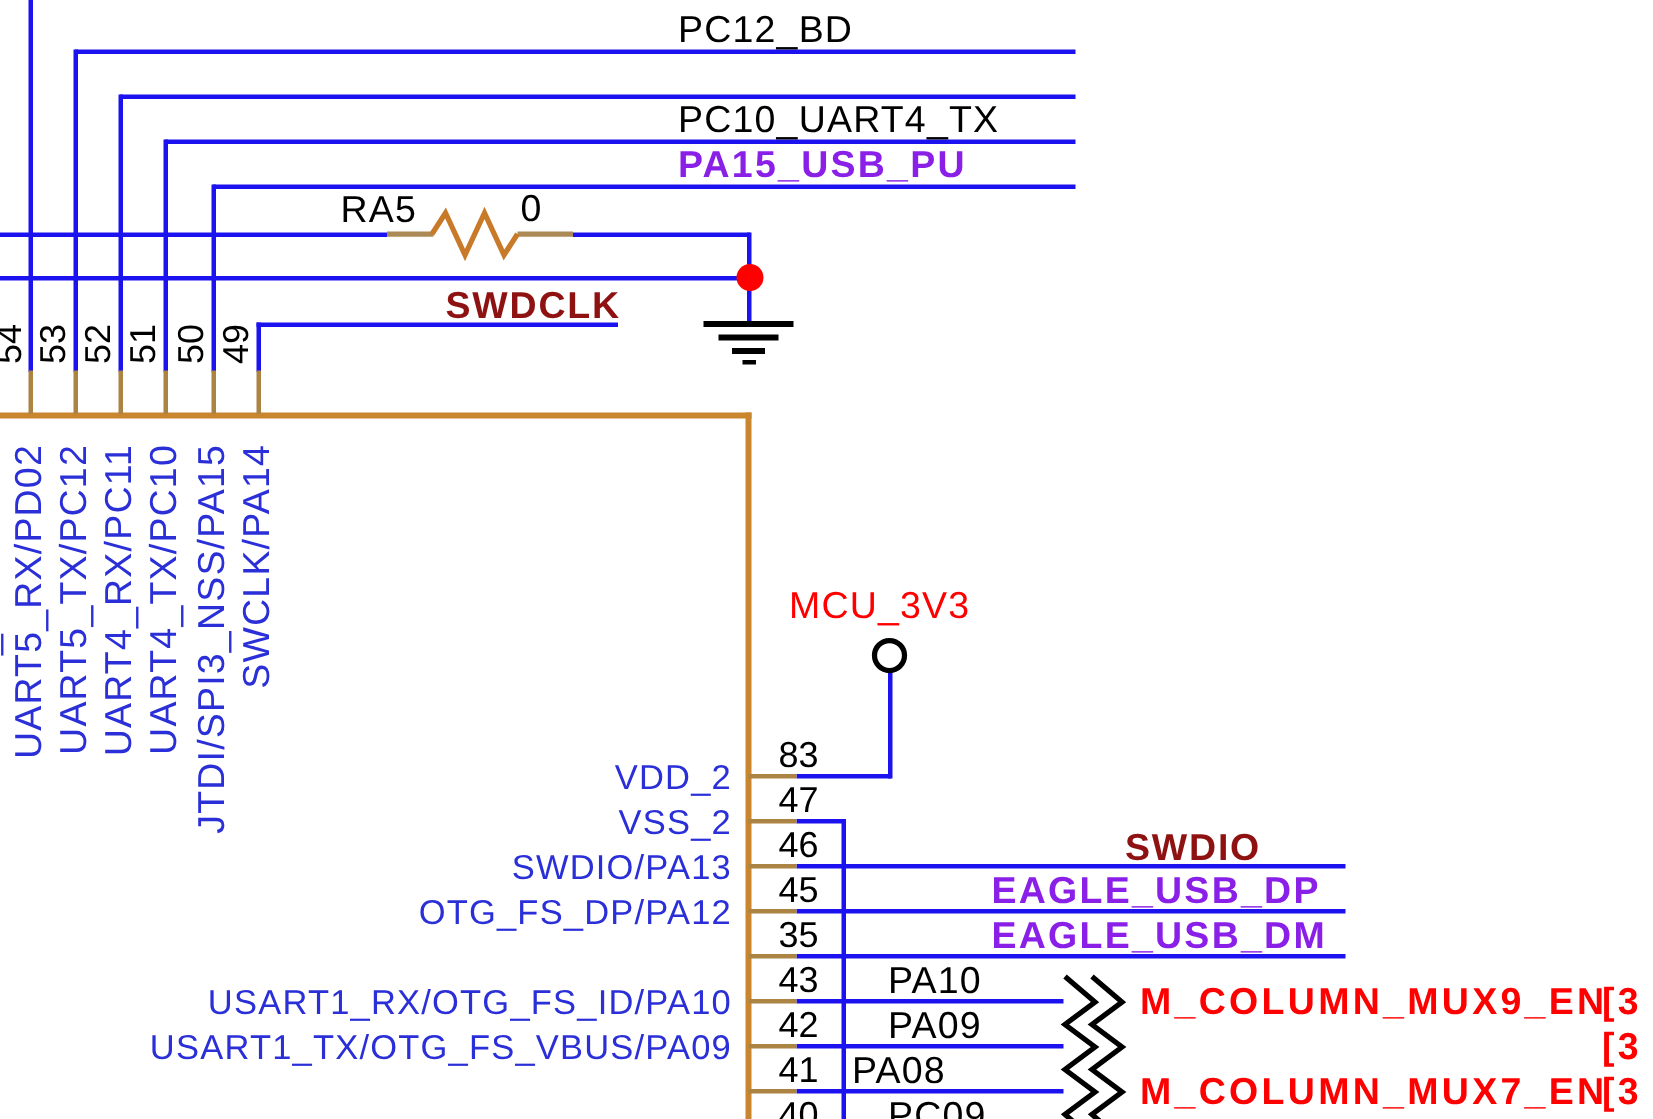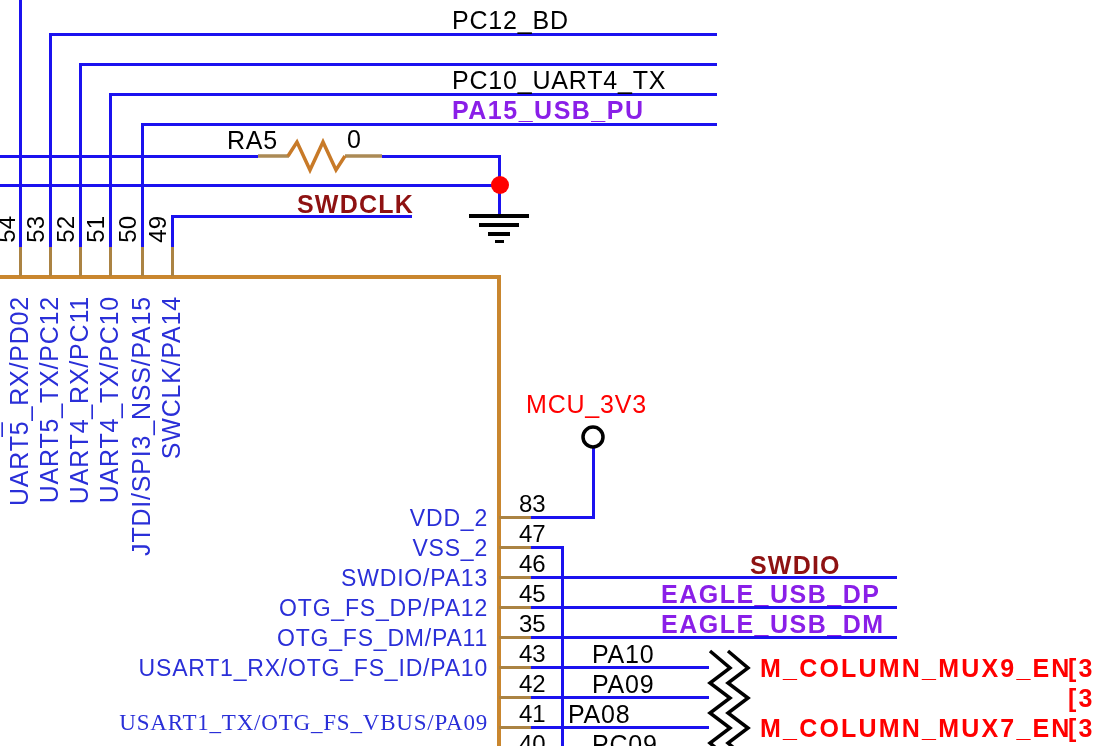--- a/index.html
+++ b/index.html
@@ -133,23 +133,22 @@
   <div class="pinnum" style="left:519px;top:613px;">35</div>
   <div class="pinnum" style="left:519px;top:643px;">43</div>
   <div class="pinnum" style="left:519px;top:673px;">42</div>
   <div class="pinnum" style="left:519px;top:703px;">41</div>
   <div class="pinnum" style="left:519px;top:733px;">40</div>
 
   <div class="pinname-r" style="top:505px;">VDD_2</div>
   <div class="pinname-r" style="top:535px;">VSS_2</div>
   <div class="pinname-r" style="top:565px;">SWDIO/PA13</div>
   <div class="pinname-r" style="top:595px;">OTG_FS_DP/PA12</div>
-  <div class="pinname-r" style="top:625px;">OTG_FS_DM/PA11</div>
   <div class="pinname-r" style="top:655px;">USART1_RX/OTG_FS_ID/PA10</div>
-  <div class="pinname-r" style="top:710px;font-family:Liberation Serif, serif;">USART1_TX/OTG_FS_VBUS/PA09</div>
+  <div class="pinname-r" style="top:685px;">USART1_TX/OTG_FS_VBUS/PA09</div>
 
   <div class="vt num" style="left:-5px;top:216px;"><span>54</span></div>
   <div class="vt num" style="left:24px;top:216px;"><span>53</span></div>
   <div class="vt num" style="left:54px;top:216px;"><span>52</span></div>
   <div class="vt num" style="left:84px;top:216px;"><span>51</span></div>
   <div class="vt num" style="left:116px;top:216px;"><span>50</span></div>
   <div class="vt num" style="left:146px;top:216px;"><span>49</span></div>
 
   <div class="vt name" style="left:-23px;top:296px;"><span>JTDO/SPI3_SCK/PB03</span></div>
   <div class="vt name" style="left:7px;top:296px;"><span>UART5_RX/PD02</span></div>

